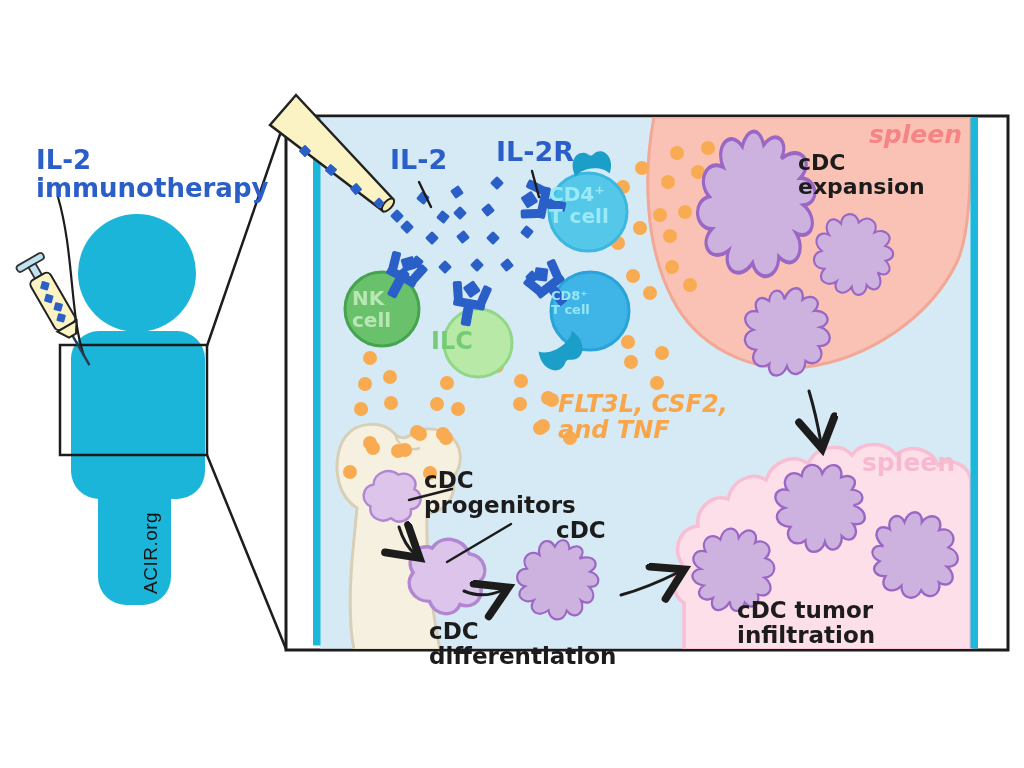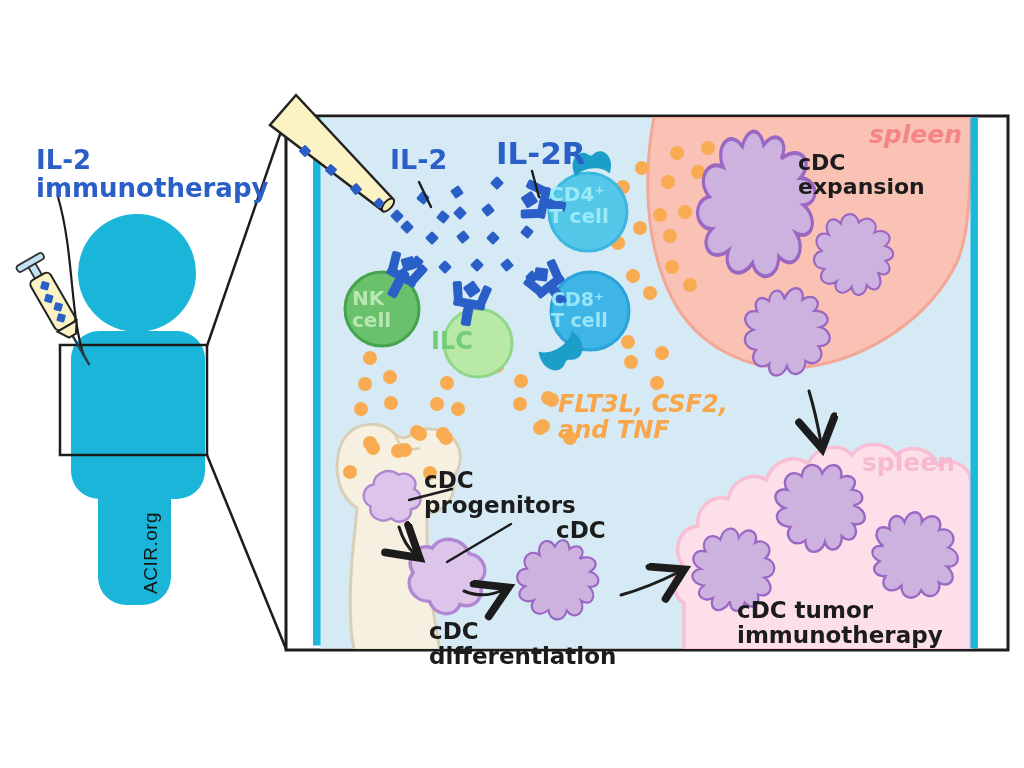--- a/index.html
+++ b/index.html
@@ -210,39 +210,39 @@
       <rect x="-4" y="-4" width="8" height="8" rx="1" transform="translate(379,203) rotate(45)"></rect>
     </g>
   </g>
 </svg>
 
 <div class="lbl blue" style="left:36px;top:146px;font-size:26px;">IL-2
 immunotherapy</div>
 <div class="lbl acir" style="left:141px;top:499px;height:95px;font-size:19px;">ACIR.org</div>
 
 <div class="lbl blue" style="left:390px;top:145px;font-size:27px;">IL-2</div>
-<div class="lbl blue" style="left:496px;top:137px;font-size:31px;">IL-2R</div>
+<div class="lbl blue" style="left:496px;top:137px;font-size:27px;">IL-2R</div>
 
 <div class="lbl center" style="left:549px;top:184px;width:80px;font-size:20px;color:#9ae9f7;">CD4⁺
 T cell</div>
-<div class="lbl center" style="left:551px;top:289px;width:80px;font-size:19px;color:#97e5f6;">CD8⁺
+<div class="lbl center" style="left:551px;top:289px;width:80px;font-size:13px;color:#97e5f6;">CD8⁺
 T cell</div>
 <div class="lbl center" style="left:352px;top:288px;width:60px;font-size:20px;color:#b9e7b4;">NK
 cell</div>
 <div class="lbl center" style="left:431px;top:329px;width:60px;font-size:24px;color:#74cc74;">ILC</div>
 
 <div class="lbl center" style="left:558px;top:392px;width:205px;font-size:24px;color:#f8a649;font-style:italic;">FLT3L, CSF2,
 and TNF</div>
 
 <div class="lbl right" style="left:852px;top:121px;width:110px;font-size:25px;color:#f58585;font-style:italic;">spleen</div>
 <div class="lbl center black" style="left:798px;top:151px;width:142px;font-size:22px;">cDC
 expansion</div>
 
 <div class="lbl right" style="left:845px;top:449px;width:110px;font-size:25px;color:#f6b9d0;">spleen</div>
 <div class="lbl center black" style="left:737px;top:598px;width:205px;font-size:23px;">cDC tumor
-immunotherapy</div>
+infiltration</div>
 
 <div class="lbl center black" style="left:424px;top:468px;width:146px;font-size:23px;">cDC
 progenitors</div>
 <div class="lbl center black" style="left:556px;top:518px;width:70px;font-size:23px;">cDC</div>
 <div class="lbl center black" style="left:429px;top:619px;width:240px;font-size:23px;">cDC differentiation</div>
 
 </div>
 
 </body></html>

